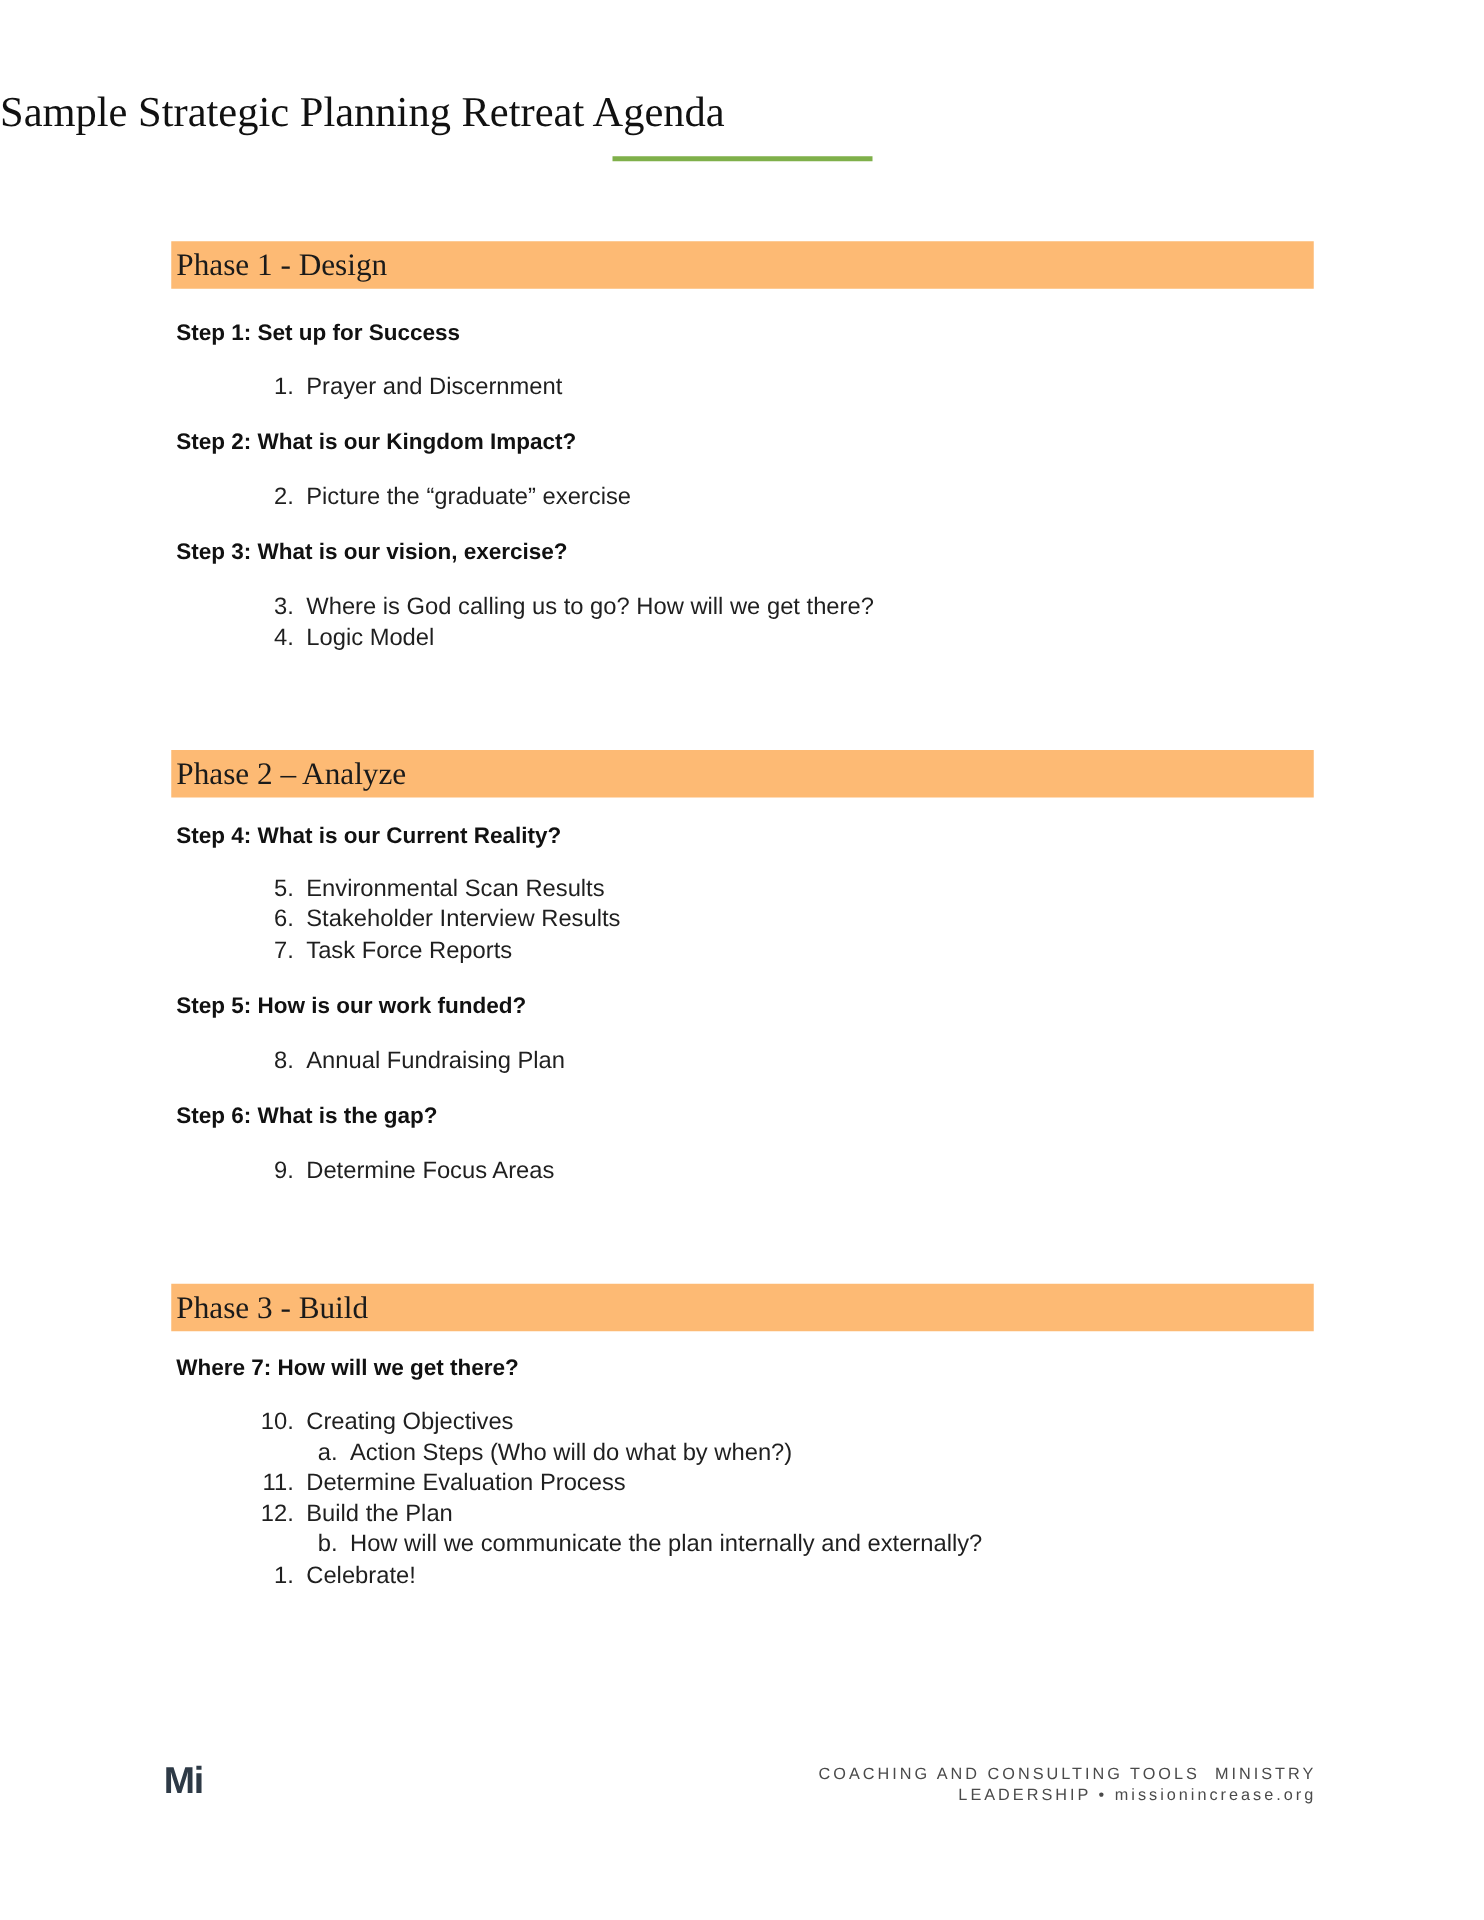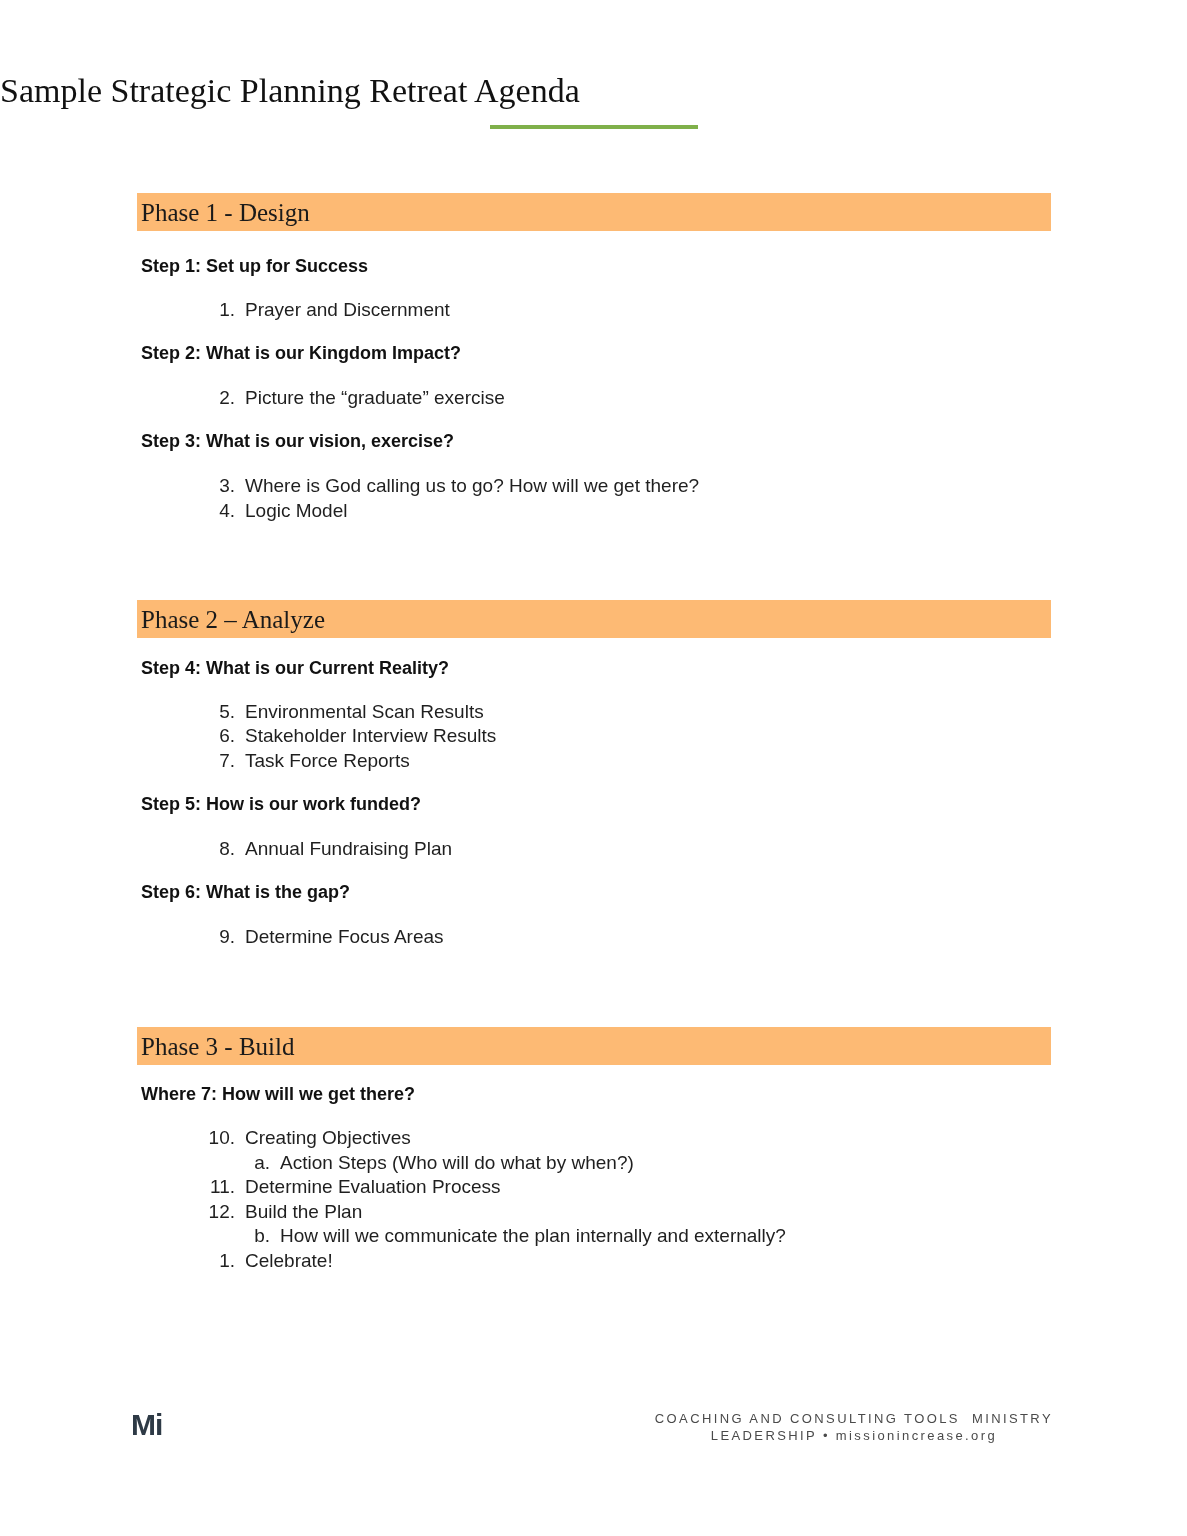--- a/index.html
+++ b/index.html
@@ -24,21 +24,21 @@
       position: absolute; font-family: "Liberation Sans", "DejaVu Sans", sans-serif;
       font-size: 19px; color: #1f1f1f; white-space: nowrap;
     }
     .item .num { position: absolute; left: 0; width: 30px; text-align: right; }
     .item .txt { position: absolute; left: 40px; }
     .logo {
       position: absolute; left: 131px; top: 1408px; font-family: "Liberation Sans", "DejaVu Sans", sans-serif;
       font-weight: bold; font-size: 30px; color: #2e3a46; letter-spacing: -1px;
     }
     .footer {
-      position: absolute; right: 134px; top: 1410px; text-align: center;
+      position: absolute; right: 134px; top: 1410px; text-align: right;
       font-family: "Liberation Sans", "DejaVu Sans", sans-serif; font-size: 13px;
       letter-spacing: 2.4px; color: #4a4a4a; line-height: 17px;
     }
   </style>
 </head>
 <body>
 
 <div class="title">Sample Strategic Planning Retreat Agenda</div>
 <div class="title-rule"></div>
 

